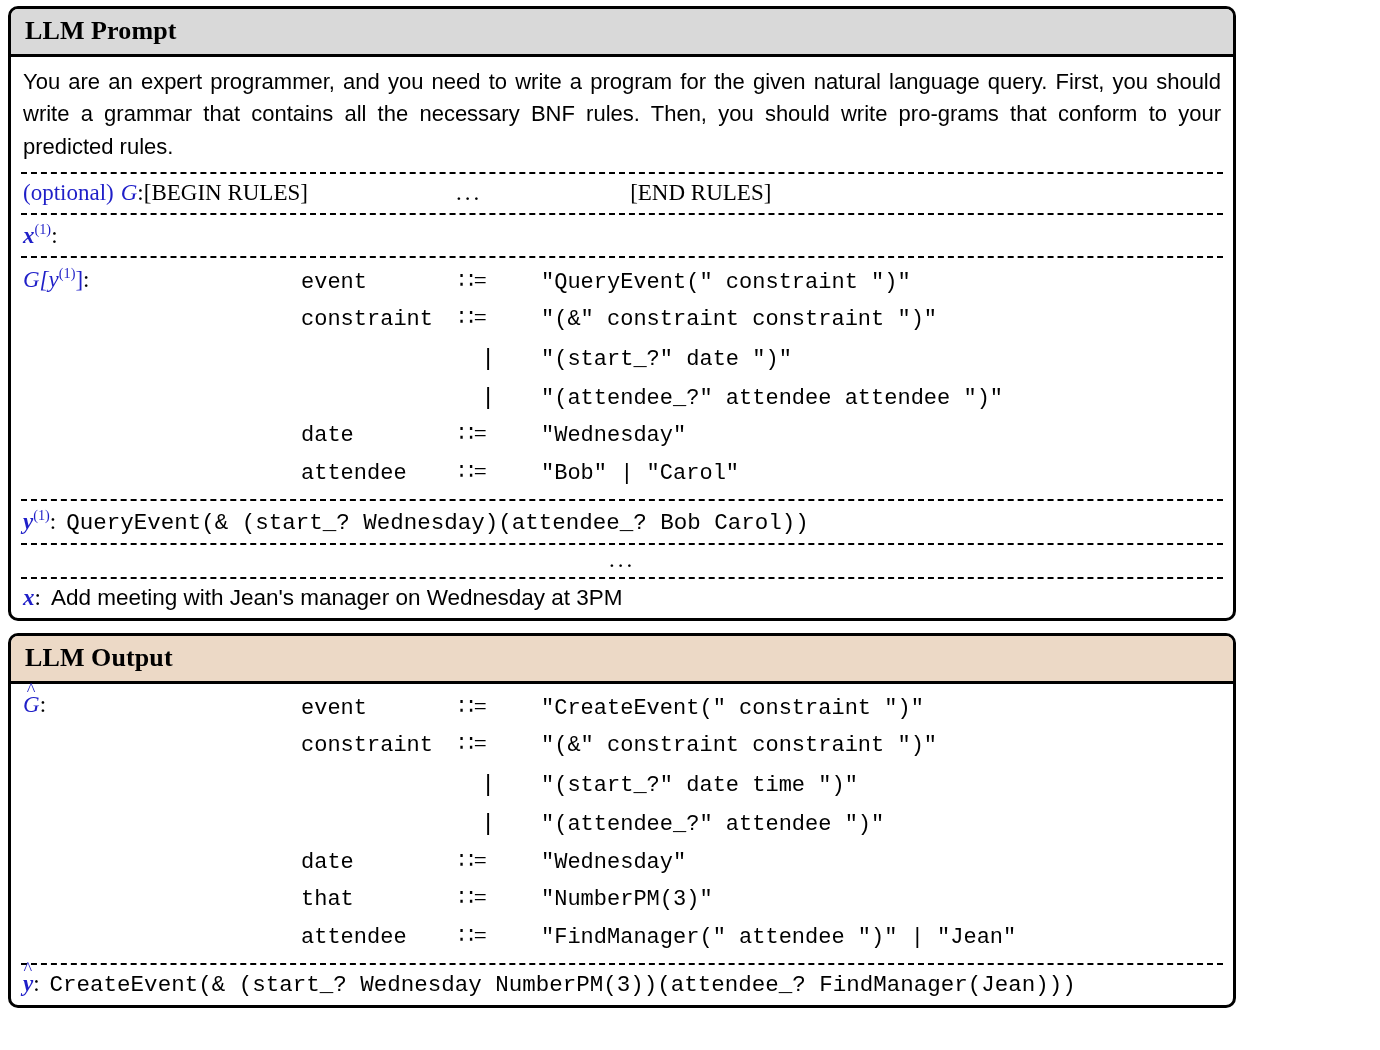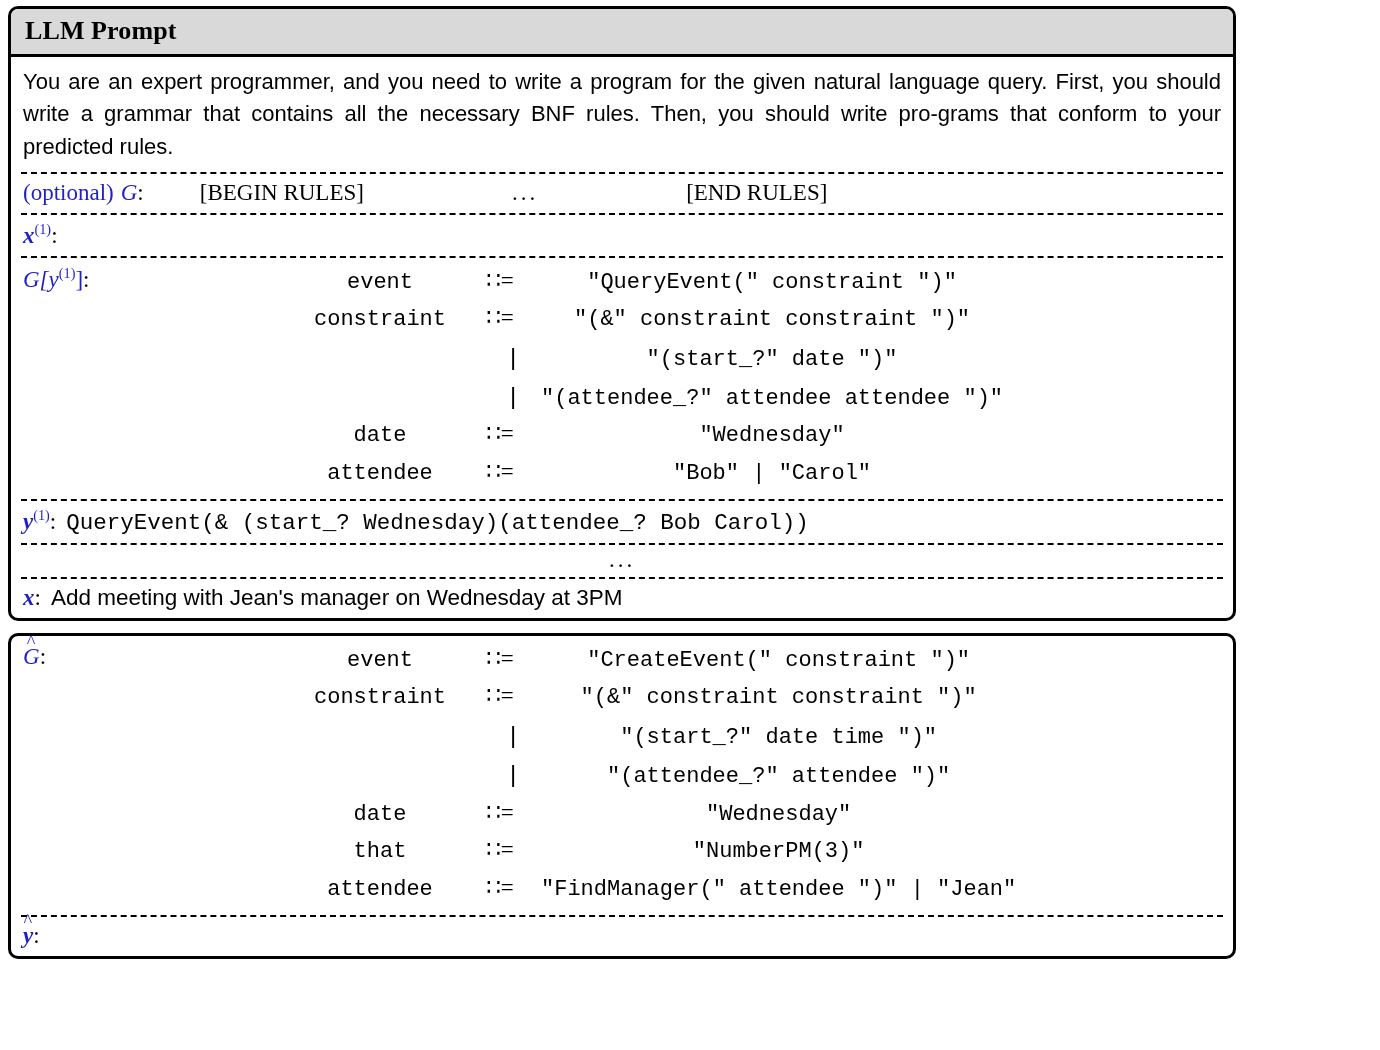--- a/index.html
+++ b/index.html
@@ -106,21 +106,21 @@
   }
 
   
   .optrow {
     display: flex;
     align-items: baseline;
     font-family: "Liberation Serif", serif;
     font-size: 23px;
   }
   .optrow .opt-label { color: #1f1fc8; white-space: nowrap; }
-  .optrow .opt-begin { margin-left: 56px; white-space: nowrap; }
+  .optrow .opt-begin { white-space: nowrap; }
   .optrow .opt-dots  { margin-left: 148px; letter-spacing: 3px; }
   .optrow .opt-end   { margin-left: 148px; white-space: nowrap; }
 
   
   .nlrow {
     display: flex;
     align-items: baseline;
   }
   .nl-text {
     font-family: "Liberation Sans", sans-serif;
@@ -142,21 +142,20 @@
   .gram-table {
     border-collapse: collapse;
     font-family: "Liberation Mono", monospace;
     font-size: 22px;
   }
   .gram-table td {
     padding: 0 0 2px 0;
     vertical-align: baseline;
     line-height: 1.52;
     white-space: pre;
-    text-align: center;
   }
   .gt-lhs { width: 158px; }
   .gt-op  { width: 82px; font-family: "Liberation Serif", serif; font-size: 23px; }
   .gt-op .bnfop { letter-spacing: 0px; }
   .gt-op .pipe  { font-family: "Liberation Sans", sans-serif; font-size: 24px; padding-left: 26px; }
   .gt-rhs { white-space: pre; }
 
   
   .progrow {
     display: flex;
@@ -264,20 +263,21 @@
       <div class="row row-tight nlrow">
         <span class="lbl"><b>x</b><span class="colon">:</span></span>
         <span class="nl-text">Add meeting with Jean's manager on Wednesday at 3PM</span>
       </div>
 
     </div>
   </div>
 
   <div class="panel">
 
+    <div class="panel-header header-output">LLM Output</div>
 
     <div class="panel-body">
 
       <div class="gramrow">
         <div class="gram-label">
           <span class="lbl"><span class="hat-wrap"><span class="hat">^</span><span style="font-style:italic;">G</span></span><span class="colon">:</span></span>
         </div>
         <table class="gram-table">
           <tbody>
               <tr>
@@ -316,18 +316,19 @@
                 <td class="gt-rhs">"FindManager(" attendee ")" | "Jean"</td>
               </tr>
             </tbody>
         </table>
       </div>
 
       <div class="divider"></div>
 
       <div class="row row-tight progrow">
         <span class="lbl"><span class="hat-wrap"><span class="hat">^</span><b>y</b></span><span class="colon">:</span></span>
+        <span class="prog">CreateEvent(&amp; (start_? Wednesday NumberPM(3))(attendee_? FindManager(Jean)))</span>
       </div>
 
     </div>
   </div>
 
 </div>
 
 </body></html>

